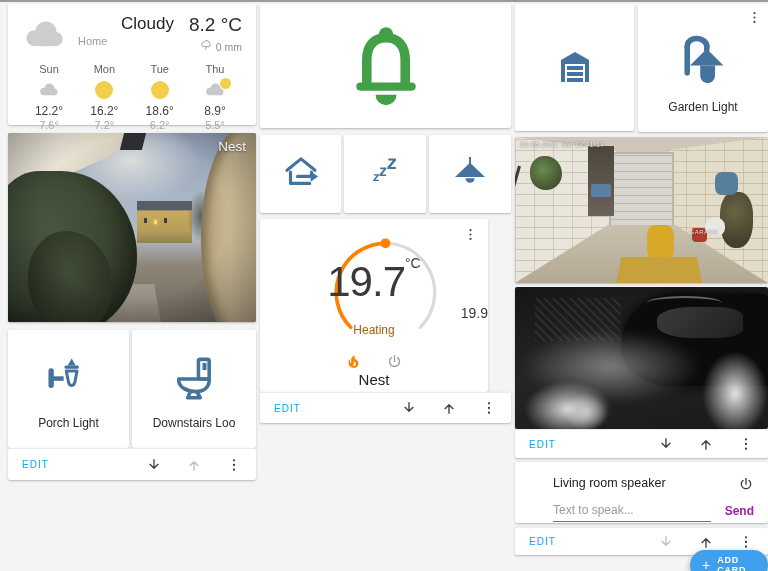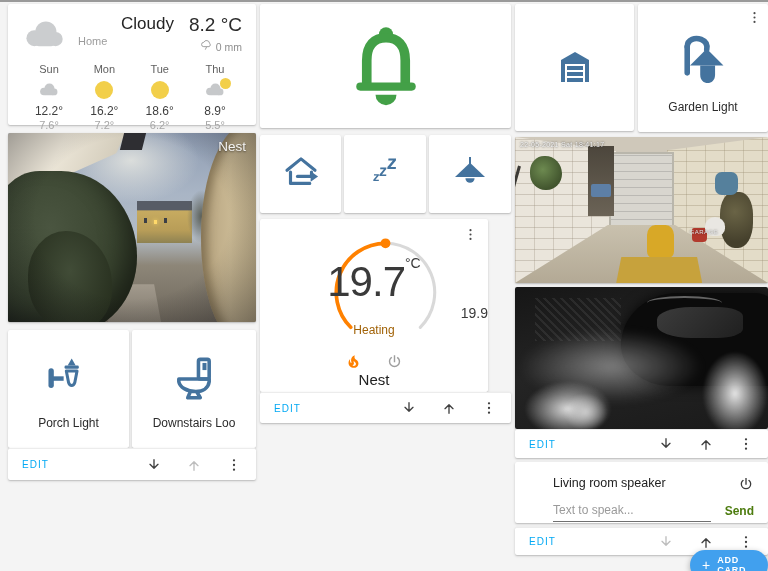--- a/index.html
+++ b/index.html
@@ -112,21 +112,21 @@
   .icon-btn { cursor:pointer; display:flex; align-items:center; }
 
   
   .speaker { padding:14px 14px 10px 38px; }
   .sp-row1 { display:flex; align-items:flex-start; }
   .sp-name { font-size:12.5px; color:#212121; }
   .sp-power { margin-left:auto; cursor:pointer; }
   .sp-row2 { display:flex; align-items:flex-end; margin-top:8px; }
   .sp-input { border:none; outline:none; border-bottom:1px solid #707070; flex:1; font-size:12px; padding:3px 0 4px; color:#212121; background:transparent; font-family:"Liberation Sans",sans-serif; }
   .sp-input::placeholder { color:#9a9a9a; }
-  .sp-send { font-size:12px; font-weight:700; color:#4d7c0f; margin-left:14px; padding-bottom:4px; cursor:pointer; background:none; border:none; font-family:"Liberation Sans",sans-serif; }
+  .sp-send { font-size:12px; font-weight:700; color:#a21caf; margin-left:14px; padding-bottom:4px; cursor:pointer; background:none; border:none; font-family:"Liberation Sans",sans-serif; }
 
   
   .addcard { position:absolute; left:690px; top:550px; height:30px; background:#41a0ee; border-radius:16px; display:flex; align-items:center; padding:0 14px 0 12px; color:#fff; box-shadow:0 2px 6px rgba(0,0,0,.3); cursor:pointer; }
   .addcard .plus { font-size:14px; font-weight:400; margin-right:7px; }
   .addcard .lbl { font-size:9px; font-weight:700; letter-spacing:.8px; }
 
   .menu-dots { position:absolute; cursor:pointer; }
 
   
   .cloud-sm { width:22px; height:17px; }

